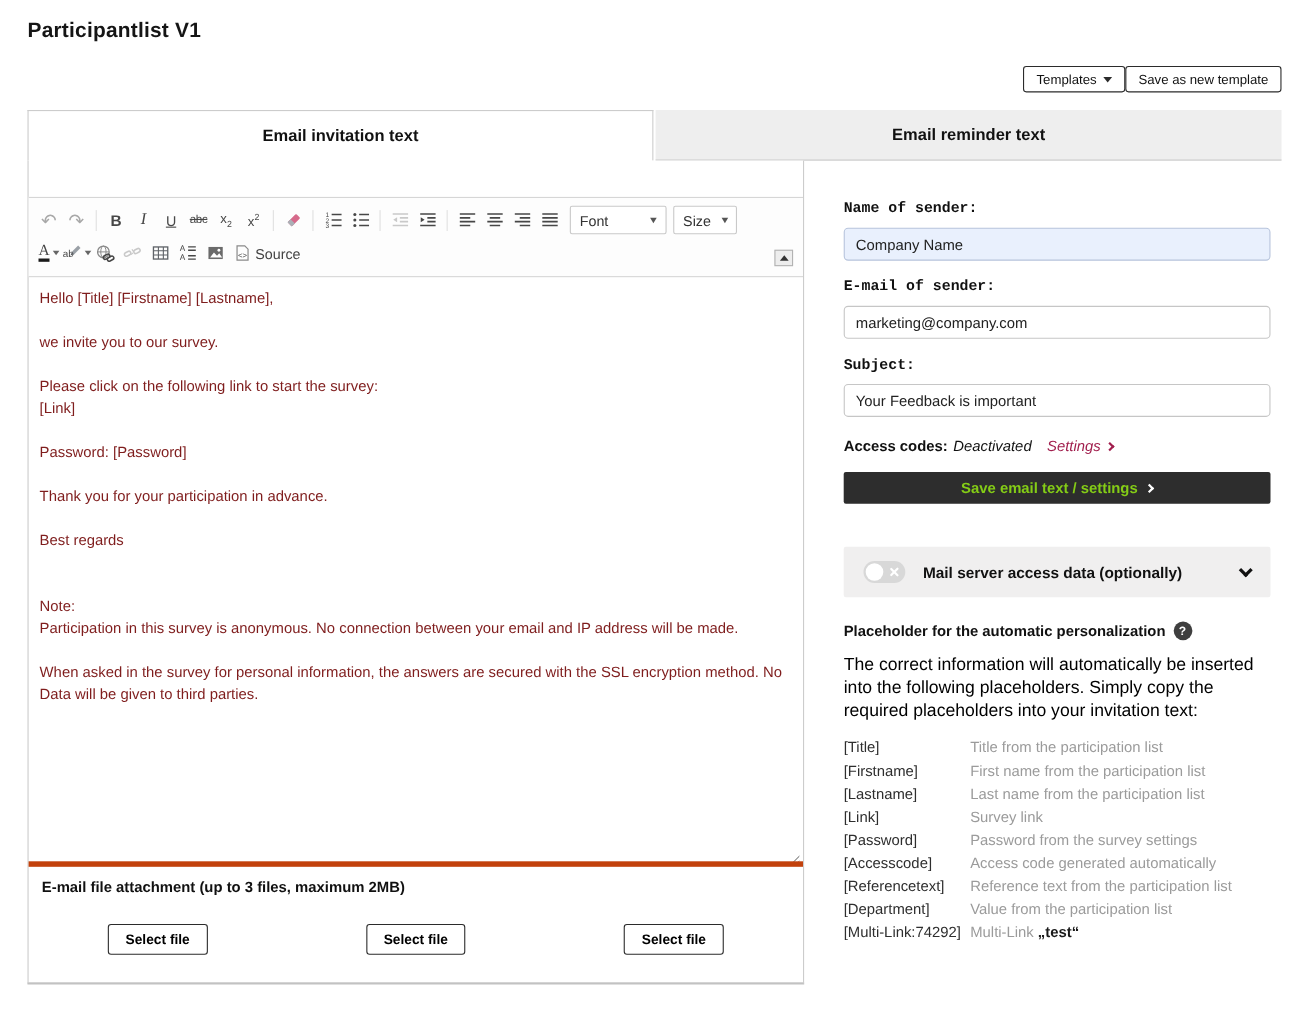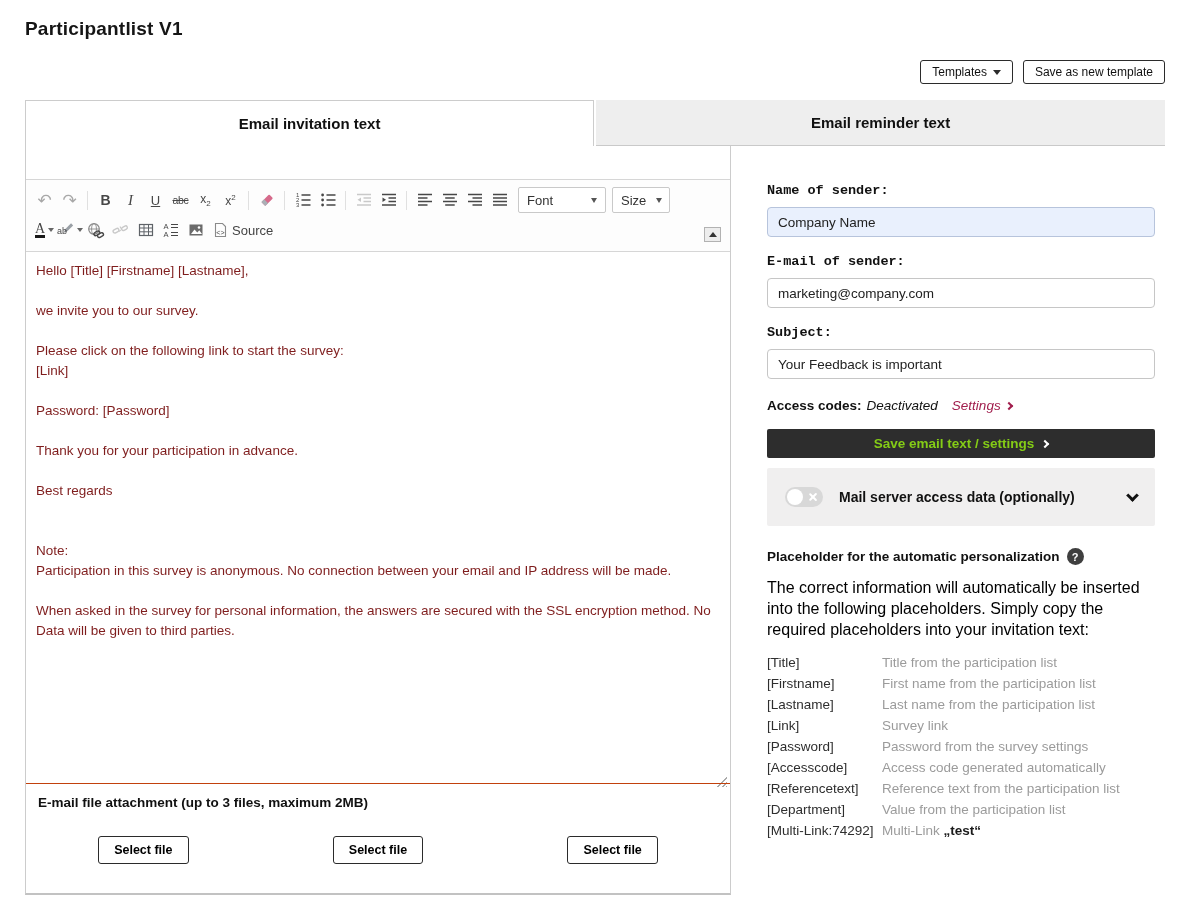--- a/index.html
+++ b/index.html
@@ -2,21 +2,21 @@
 <html><head>
 <meta charset="utf-8">
 <style>
   * { margin:0; padding:0; box-sizing:border-box; }
   html,body { background:#fff; }
   body { font-family:"Liberation Sans", sans-serif; color:#111; }
   .page { position:relative; width:1189px; height:918px; background:#fff; overflow:hidden; }
 
   .page-title { position:absolute; left:25px; top:18px; font-size:19px; font-weight:700; letter-spacing:.2px; color:#151515; }
 
-  .top-actions { position:absolute; top:60px; right:24px; display:flex; gap:10px; }
+  .top-actions { position:absolute; top:60px; right:24px; display:flex; }
   .btn-outline { background:#fff; border:1px solid #2b2b2b; border-radius:3px; font-size:12px; font-weight:400; color:#111; padding:4px 11px; height:24px; display:flex; align-items:center; gap:6px; cursor:pointer; }
   .caret-down { width:0; height:0; border-left:4px solid transparent; border-right:4px solid transparent; border-top:5px solid #2b2b2b; display:inline-block; }
 
   
   .tabbar { position:absolute; left:25px; top:100px; width:1140px; height:46px; display:flex; }
   .tab { width:653px; height:46px; display:flex; align-items:center; justify-content:center; font-size:15px; font-weight:700; }
   .tab-active { background:#fff; border:1px solid #ccc; border-bottom:none; }
   .tab-inactive { background:#eeeeee; border-bottom:1px solid #c9c9c9; margin-left:2px; cursor:pointer; }
 
   
@@ -42,42 +42,42 @@
   .tb-caret { width:0;height:0;border-left:3.5px solid transparent;border-right:3.5px solid transparent;border-top:4px solid #666; margin-left:3px; }
   .src-label { font-size:13px; color:#444; margin-left:4px; }
   .collapse-btn { position:absolute; right:9px; top:47px; width:17px; height:15px; border:1px solid #b2b2b2; background:#ededed; display:flex; align-items:center; justify-content:center; cursor:pointer; }
   .collapse-btn .tri-up { width:0;height:0;border-left:4px solid transparent;border-right:4px solid transparent;border-bottom:5px solid #333; }
 
   .ed-content { position:relative; height:538px; padding:9px 10px; font-size:13.5px; line-height:20px; color:#7f1d1d; overflow:hidden; }
   .ed-p { margin-bottom:20px; }
   .ed-p-extra { margin-bottom:40px; }
   .resize-grip { position:absolute; right:3px; bottom:3px; width:11px; height:11px; background:repeating-linear-gradient(135deg, transparent 0 2px, #aaa 2px 3.2px); clip-path:polygon(100% 0, 100% 100%, 0 100%); cursor:se-resize; }
 
-  .attach { position:absolute; left:0; bottom:0; width:100%; height:110px; border-top:1px solid #c2410c; }
+  .attach { position:absolute; left:0; bottom:0; width:100%; height:110px; border-top:5px solid #c2410c; }
   .attach-title { font-size:13.5px; font-weight:700; padding:11px 0 0 12px; }
   .attach-btns { display:flex; justify-content:space-around; margin-top:26px; }
   .btn-file { background:#fff; border:1px solid #2b2b2b; border-radius:3px; font-weight:700; font-size:12.5px; padding:6px 15px; cursor:pointer; }
 
   
   .right-col { position:absolute; left:767px; top:183px; width:388px; }
   .fld-label { font-size:13.5px; font-weight:700; margin-bottom:9px;font-family:Liberation Mono, monospace; }
   .fld-input { width:100%; height:30px; border:1px solid #c6c6c6; border-radius:4px; background:#fff; font-family:"Liberation Sans",sans-serif; font-size:13.5px; color:#222; padding:0 10px; outline:none; }
   .fld-input.focused { background:#e9f0fd; border-color:#b7c4dc; }
   .fld-gap { margin-top:17px; }
 
   .access-line { margin-top:19px; font-size:13.5px; display:flex; align-items:center; gap:5px; }
   .access-line .al-label { font-weight:700; }
   .access-line .al-status { font-style:italic; }
   .settings-link { font-style:italic; color:#a11e4d; margin-left:9px; text-decoration:none; display:flex; align-items:center; gap:5px; cursor:pointer; }
   .chev { display:inline-block; width:6px; height:6px; border-top:2.4px solid #a11e4d; border-right:2.4px solid #a11e4d; transform:rotate(45deg); }
   .chev-white { border-color:#fff; }
 
   .save-btn { margin-top:16px; width:100%; height:29px; background:#2d2d2d; color:#84cc16; border:none; border-radius:2px; font-family:Liberation Sans, sans-serif; font-size:13.5px; font-weight:700; display:flex; align-items:center; justify-content:center; gap:8px; cursor:pointer; }
 
-  .mail-panel { margin-top:10px; height:58px; background:#f0efef; border-radius:2px; display:flex; align-items:center; padding:0 18px; cursor:pointer; }
+  .mail-panel { margin-top:39px; height:46px; background:#f0efef; border-radius:2px; display:flex; align-items:center; padding:0 18px; cursor:pointer; }
   .toggle { position:relative; width:38px; height:20px; background:#d8d8d8; border-radius:10px; flex:none; cursor:pointer; }
   .toggle .knob { position:absolute; left:2px; top:2px; width:16px; height:16px; background:#fff; border-radius:50%; }
   .toggle .xmark { position:absolute; right:6px; top:5px; width:9px; height:9px; }
   .toggle .xmark:before, .toggle .xmark:after { content:""; position:absolute; left:4px; top:0; width:2.4px; height:10px; background:#fff; border-radius:1px; }
   .toggle .xmark:before { transform:rotate(45deg); }
   .toggle .xmark:after { transform:rotate(-45deg); }
   .mail-label { font-size:14px; font-weight:700; margin-left:16px; flex:1; }
   .chev-down { width:9px; height:9px; border-right:3px solid #111; border-bottom:3px solid #111; transform:rotate(45deg); margin-top:-4px; }
 
   .ph-head { margin-top:22px; font-size:13.5px; font-weight:700; display:flex; align-items:center; gap:7px; }

